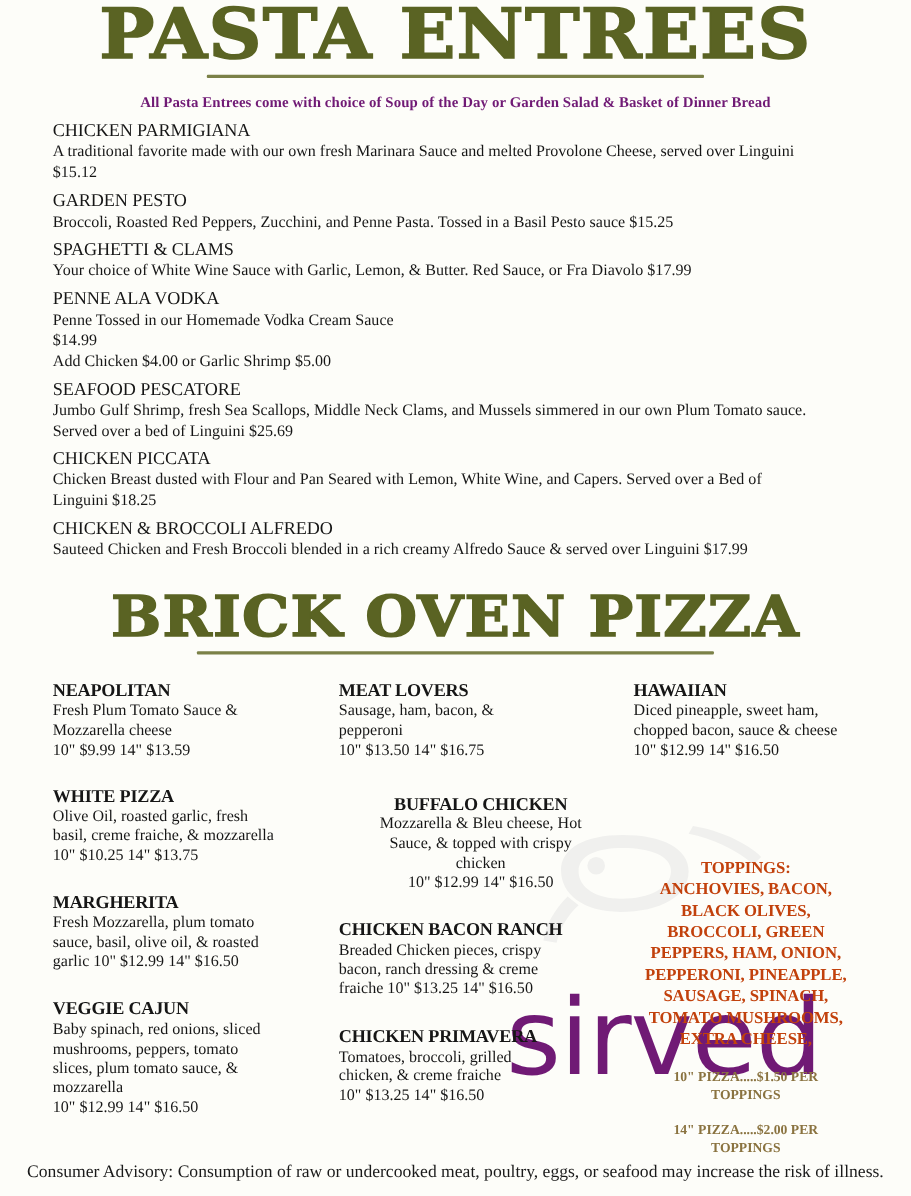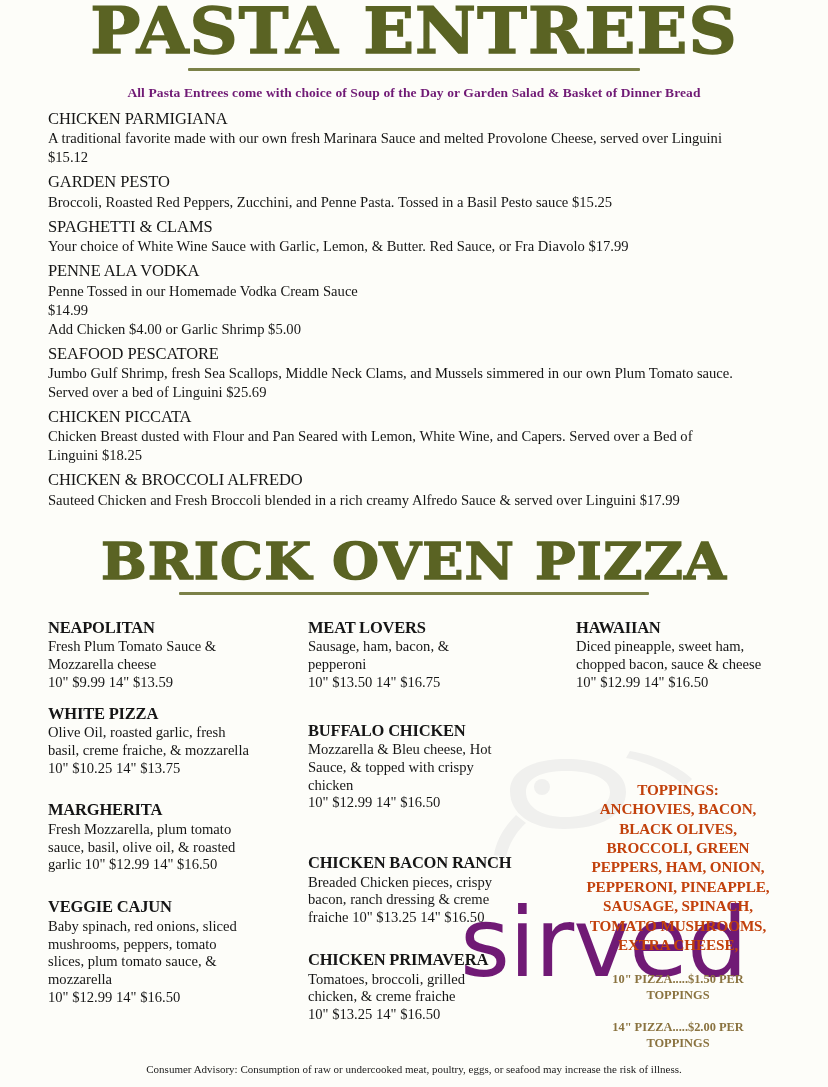--- a/index.html
+++ b/index.html
@@ -132,25 +132,25 @@
     line-height: 1.3;
     letter-spacing: -.2px;
   }
   .pizza-desc {
     font-size: 14.6px;
     line-height: 1.22;
     white-space: pre-line;
   }
 
   
-  .col-1 .pizza-item:nth-child(1) { margin-bottom: 11px; }
+  .col-1 .pizza-item:nth-child(1) { margin-bottom: 21px; }
   .col-1 .pizza-item:nth-child(2) { margin-bottom: 22px; }
   .col-1 .pizza-item:nth-child(3) { margin-bottom: 22px; }
   .col-2 .pizza-item:nth-child(1) { margin-bottom: 28px; }
-  .col-2 .pizza-item:nth-child(2) { margin-bottom: 40px; }
+  .col-2 .pizza-item:nth-child(2) { margin-bottom: 22px; text-align: center; }
   .col-2 .pizza-item:nth-child(3) { margin-bottom: 22px; }
 
   
   .toppings {
     text-align: center;
     color: #c2410c;
     font-weight: 700;
     font-size: 15.2px;
     line-height: 1.28;
     letter-spacing: -.1px;
@@ -171,21 +171,21 @@
     z-index: 2;
   }
 
   
   .footer {
     position: absolute;
     left: 0;
     right: 0;
     bottom: 12px;
     text-align: center;
-    font-size: 11px;
+    font-size: 16px;
     color: #1a1a1a;
     z-index: 2;
     margin-top: 20px;
   }
 </style>
 </head>
 <body>
 
 <div class="page">
 

